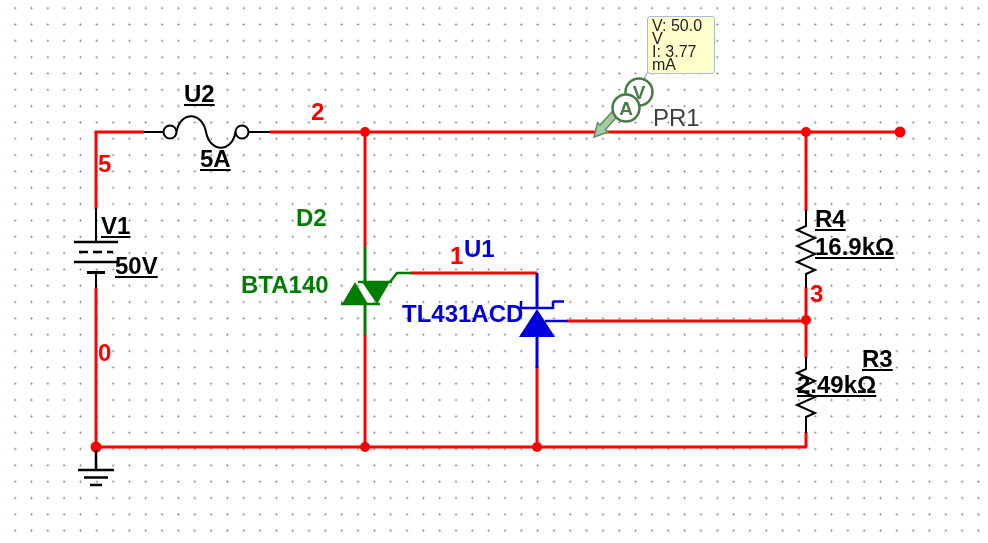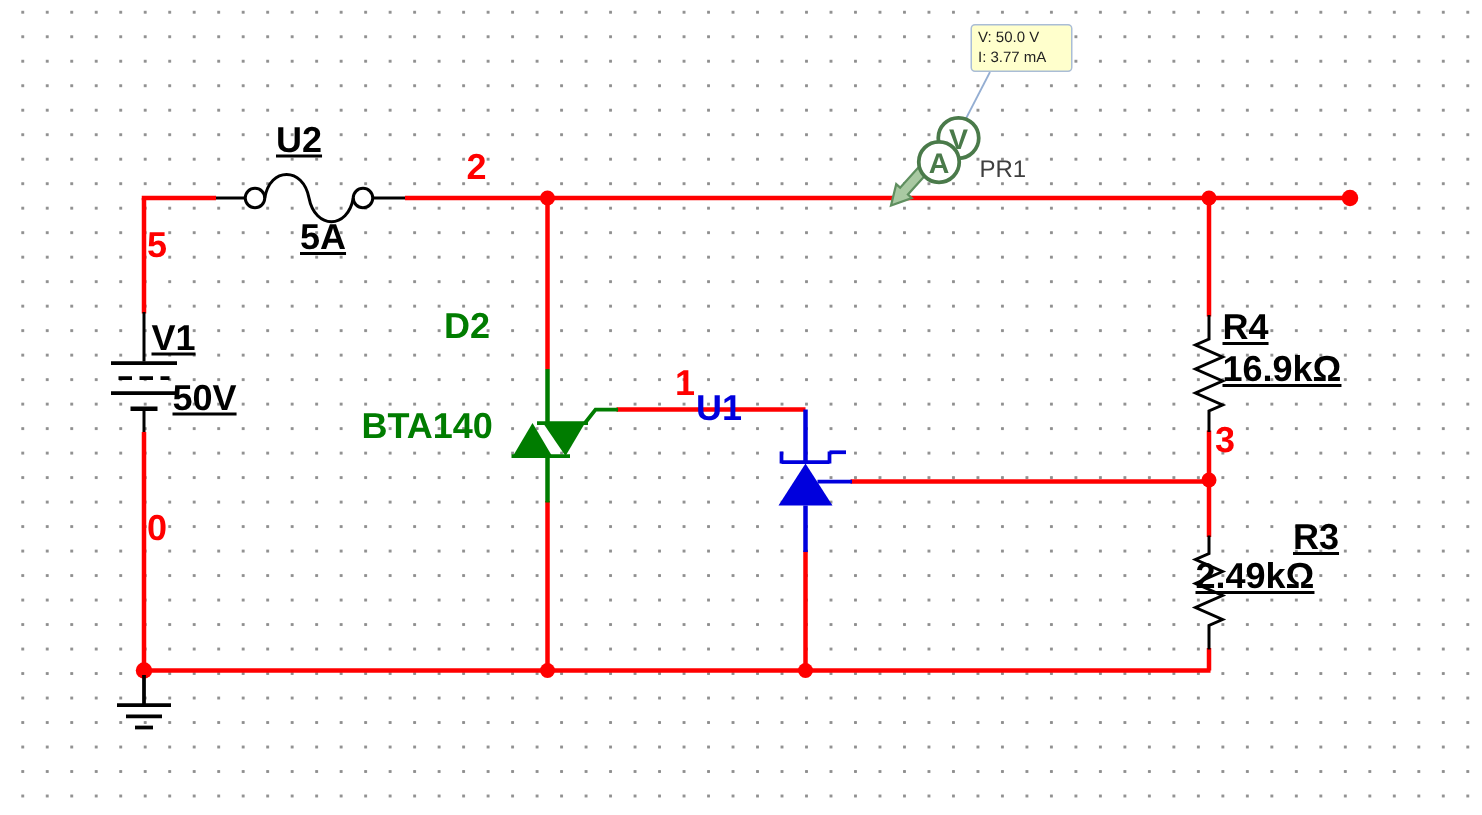--- a/index.html
+++ b/index.html
@@ -10,27 +10,27 @@
     background-color:#ffffff;
     background-image:radial-gradient(circle, #8f8f8f 0.9px, transparent 1.1px);
     background-size:16.33px 16.33px;
     background-position:7px 0px;
     font-family:"Liberation Sans", sans-serif;
   }
   #schematic{position:absolute;left:0;top:0;}
   .lbl{position:absolute;font-weight:bold;font-size:24px;line-height:1;white-space:nowrap;}
   .lbl.black{color:#000000;text-decoration:underline;}
   .lbl.green{color:#007c00;}
-  .lbl.blue{color:#0000dd;margin-top:24px;}
+  .lbl.blue{color:#0000dd;}
   .lbl.net{color:#ff0000;}
-  .probe-name{position:absolute;font-size:16px;font-weight:normal;color:#3f3f3f;line-height:1;}
+  .probe-name{position:absolute;font-size:24px;font-weight:normal;color:#3f3f3f;line-height:1;}
   .tooltip{
     position:absolute;left:647px;top:16px;width:58px;
     background:#ffffcc;border:1px solid #aabdd6;border-radius:3px;
-    font-size:10px;line-height:13px;color:#222222;padding:2px 4px;
+    font-size:16px;line-height:13px;color:#222222;padding:2px 4px;
     z-index:5;
   }
 </style>
 </head>
 <body>
 
 <div id="canvas">
 
   <svg id="schematic" width="988" height="543" viewBox="0 0 988 543">
 
@@ -146,20 +146,21 @@
   <div class="lbl black" style="left:184px;top:82px">U2</div>
   <div class="lbl black" style="left:200px;top:147px">5A</div>
 
   <div class="lbl black" style="left:101px;top:214px">V1</div>
   <div class="lbl black" style="left:115px;top:254px">50V</div>
 
   <div class="lbl green" style="left:296px;top:206px">D2</div>
   <div class="lbl green" style="left:241px;top:273px">BTA140</div>
 
   <div class="lbl blue" style="left:464px;top:237px">U1</div>
+  <div class="lbl blue" style="left:402px;top:302px">TL431ACD</div>
 
   <div class="lbl black" style="left:815px;top:207px">R4</div>
   <div class="lbl black" style="left:815px;top:235px">16.9kΩ</div>
 
   <div class="lbl black" style="left:862px;top:347px">R3</div>
   <div class="lbl black" style="left:797px;top:373px">2.49kΩ</div>
 
   <div class="lbl net" style="left:98px;top:152px">5</div>
   <div class="lbl net" style="left:311px;top:100px">2</div>
   <div class="lbl net" style="left:98px;top:341px">0</div>

